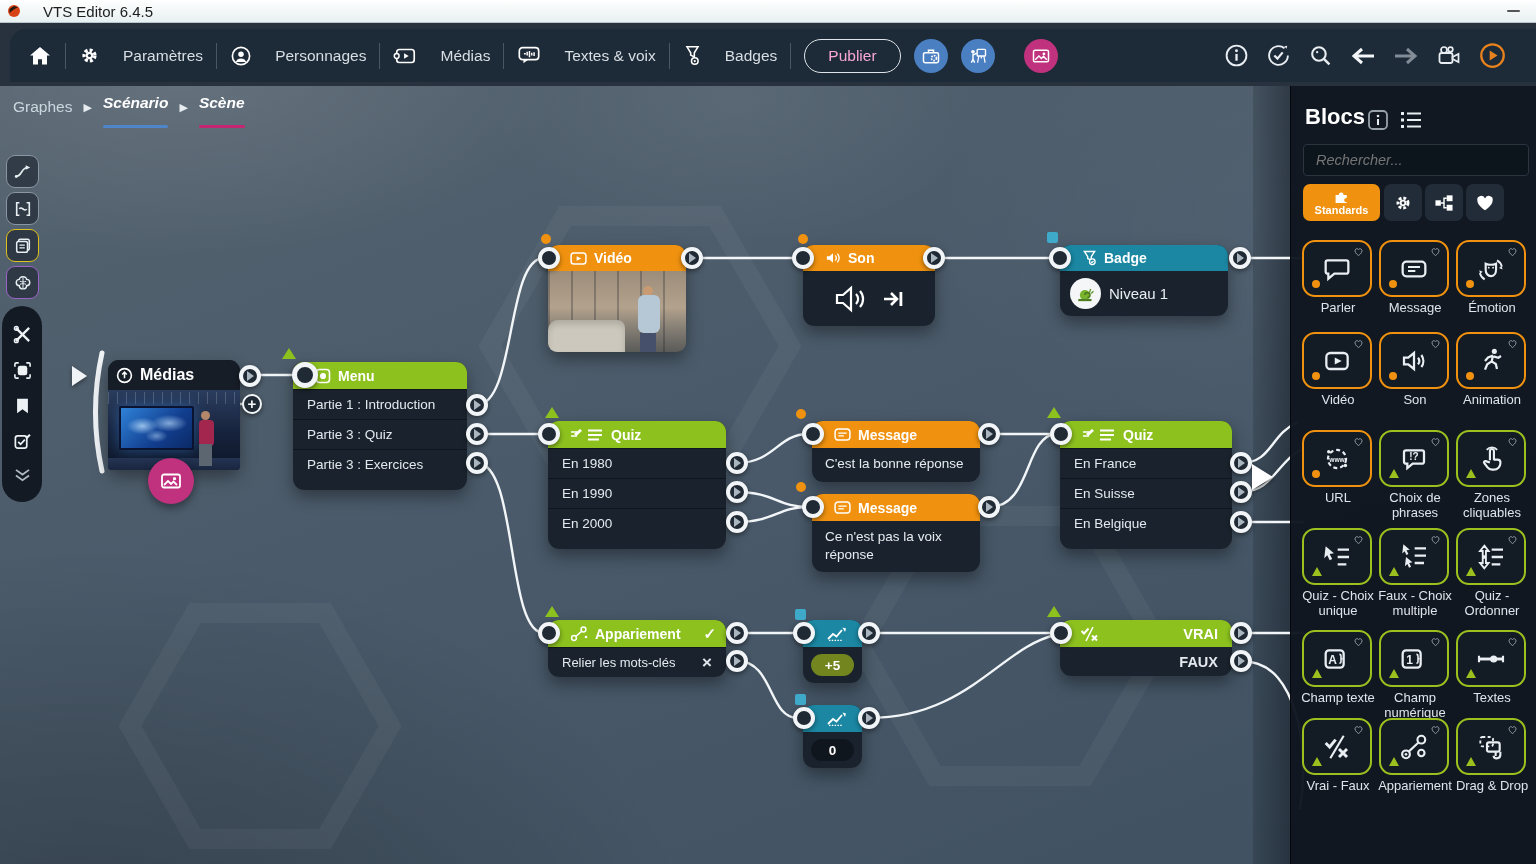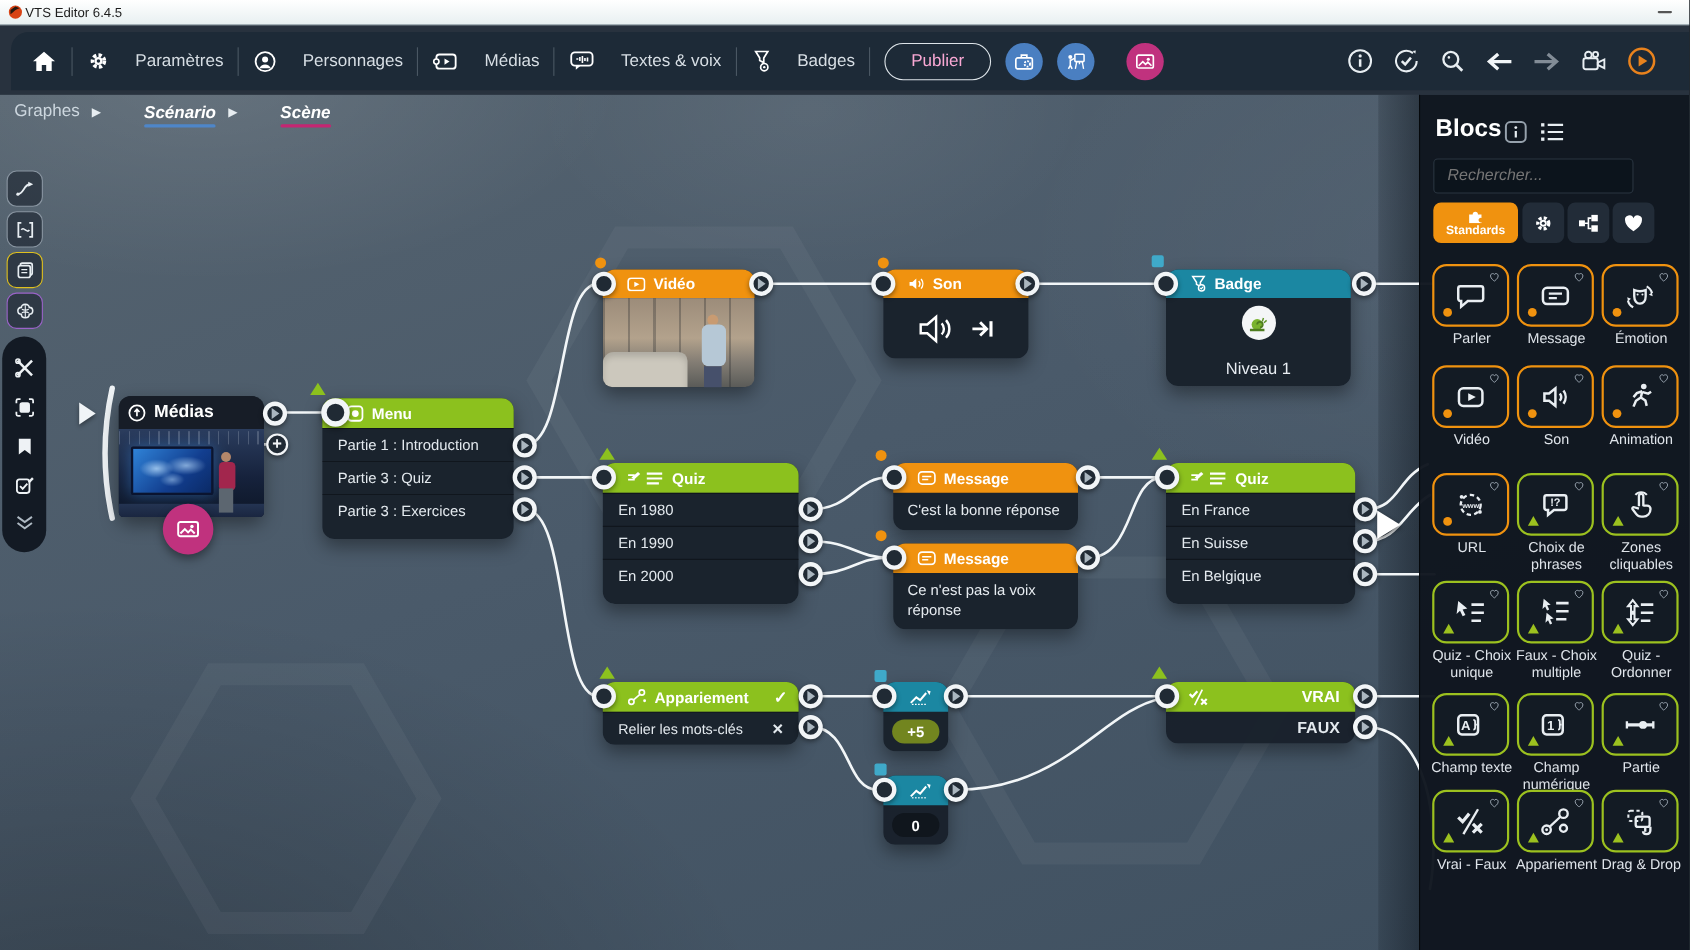--- a/index.html
+++ b/index.html
@@ -2,37 +2,37 @@
 <html><head>
 <meta charset="utf-8">
 <style>
   html,body{margin:0;padding:0;background:#222;}
   .screen{position:relative;width:1536px;height:864px;overflow:hidden;
     font-family:"Liberation Sans",sans-serif;background:#28323e;-webkit-font-smoothing:antialiased;}
   svg{display:block}
   
   .titlebar{position:absolute;top:0;left:0;right:0;height:22px;
     background:linear-gradient(180deg,#ffffff,#e8f0f1);border-bottom:1px solid #b9c6cb;
-    display:flex;align-items:center;gap:2px;padding-left:7px;font-size:12px;color:#1d1d1d;z-index:40;}
+    display:flex;align-items:center;gap:22px;padding-left:7px;font-size:15px;color:#1d1d1d;z-index:40;}
   .min-dash{position:absolute;right:16px;top:10px;width:13px;height:2px;background:#555;border-radius:1px;}
   
   .navband{position:absolute;top:22px;left:0;right:0;height:64px;background:#28323e;z-index:30;}
   .navbar{position:absolute;top:29px;left:10px;right:0;height:53px;background:#1d2a37;
     border-radius:16px 0 0 0;display:flex;align-items:center;gap:13px;padding:0 18px;color:#d7dee4;z-index:31;}
   .nav-item{display:flex;align-items:center;gap:23px;font-size:15.5px;white-space:nowrap;}
   .nav-sep{width:1px;height:26px;background:#4a5763;}
   .pill-btn{border:1.5px solid #dde4e9;border-radius:19px;padding:7px 23px;font-size:15.5px;color:#f9a8d4;}
   .circle-btn{width:34px;height:34px;border-radius:50%;display:flex;align-items:center;justify-content:center;flex:0 0 auto;}
   .blue{background:#4a7fc1}.pinkbg{background:#c0327e}
   .nav-right{margin-left:auto;display:flex;align-items:center;gap:17px;padding-right:12px;}
   
   .breadcrumb{position:absolute;left:13px;top:90px;display:flex;align-items:center;gap:11px;
     color:#cdd7df;font-size:15.5px;z-index:8;}
   .crumb-sep{font-size:11px;color:#e7edf1;}
-  .crumb-active{font-style:italic;font-weight:bold;color:#fff;position:relative;padding-bottom:4px;top:4px;margin-left:28px;}
+  .crumb-active{font-style:italic;font-weight:bold;color:#fff;position:relative;padding-bottom:16px;top:4px;}
   .crumb-active::after{content:'';position:absolute;left:0;right:0;bottom:0;height:3.5px;border-radius:2px;}
   .u-blue::after{background:#4e86c9;} .u-pink::after{background:#c42672;}
   
   .canvas{position:absolute;top:86px;left:0;width:1536px;height:778px;
     background:
      radial-gradient(620px 300px at 12% -2%, rgba(255,255,255,0.10), transparent 62%),
      radial-gradient(420px 240px at 48% 2%, rgba(255,255,255,0.06), transparent 60%),
      radial-gradient(700px 460px at 88% 18%, rgba(255,255,255,0.045), transparent 62%),
      radial-gradient(900px 620px at 5% 115%, rgba(0,0,0,0.28), transparent 70%),
      linear-gradient(160deg,#55636f 0%,#4a5a6a 45%,#3f5060 100%);}
@@ -94,21 +94,21 @@
   .bracket{position:absolute;z-index:4;}
   .vid-img{position:relative;width:100%;height:81px;border-radius:0 0 9px 9px;overflow:hidden;
     background:
      repeating-linear-gradient(90deg, rgba(35,38,42,.30) 0 2px, transparent 2px 23px),
      linear-gradient(180deg,#9c8c7a 0%,#b3a28c 45%,#837d74 72%,#5a5b58 100%);}
   .sofa{position:absolute;bottom:0;left:0;width:56%;height:40%;background:#ccc8bd;border-radius:10px 8px 0 0;
     box-shadow:inset 0 4px 6px rgba(0,0,0,.15);}
   .vhead{position:absolute;right:24%;top:18%;width:10px;height:10px;border-radius:50%;background:#c89b72;}
   .vshirt{position:absolute;right:19%;top:30%;width:22px;height:38px;border-radius:6px;background:#b6c8d6;}
   .vpants{position:absolute;right:22%;top:76%;width:16px;height:20px;background:#46506b;}
-  .badge-body{display:flex;align-items:center;gap:18px;padding:7px 10px;flex-direction:column;}
+  .badge-body{display:flex;align-items:center;gap:8px;padding:7px 10px;}
   .snail-circ{width:31px;height:31px;border-radius:50%;background:#f4f6f7;display:flex;align-items:center;justify-content:center;}
   .son-body{display:flex;align-items:center;justify-content:center;gap:14px;height:55px;}
   .pillval{margin:7px auto;width:43px;height:22px;border-radius:12px;display:flex;align-items:center;justify-content:center;
     font-weight:bold;font-size:13.5px;color:#fff;}
   .pillval.olive{background:#72851f}.pillval.black{background:#10161d}
   .vf-head{justify-content:flex-end;padding-right:14px;gap:0;}
   .vf-head .lab{margin-left:auto;font-size:14.5px;}
   .vf-row{justify-content:flex-end;font-weight:bold;font-size:14.5px;padding-right:14px;border-top:none;}
   .hicon{flex:0 0 auto;display:flex;align-items:center;}
   
@@ -116,21 +116,21 @@
     display:flex;align-items:center;justify-content:center;z-index:8;border:1.5px solid #8a96a2;}
   .tool-btn.yellow{border-color:#dfc01e}.tool-btn.purple{border-color:#9b63c9}
   .tool-pill{position:absolute;left:2px;top:306px;width:40px;height:196px;border-radius:21px;
     background:rgba(14,21,30,.92);z-index:8;display:flex;flex-direction:column;align-items:center;
     justify-content:space-around;padding:10px 0;box-sizing:border-box;}
   
   .panel{position:absolute;left:1290px;top:86px;width:246px;height:778px;z-index:10;
     background:rgba(15,22,31,0.97);border-left:1px solid rgba(0,0,0,.65);color:#e8edf2;}
   .panel-title{position:absolute;left:14px;top:18px;font-size:22px;font-weight:bold;color:#fff;}
   .ph-icon{position:absolute;top:23px;}
-  .search{position:absolute;left:12px;top:58px;width:182px;height:32px;box-sizing:border-box;
+  .search{position:absolute;left:12px;top:58px;width:226px;height:32px;box-sizing:border-box;
     background:#0c141c;border:1px solid #2a3540;border-radius:4px;color:#9aa6b1;
     font-style:italic;font-size:14.5px;padding:0 12px;font-family:"Liberation Sans",sans-serif;}
   .tab{position:absolute;top:98px;height:37px;border-radius:7px;display:flex;flex-direction:column;
     align-items:center;justify-content:center;gap:1px;box-sizing:border-box;}
   .tab.std{left:12px;width:77px;background:#f0920f;color:#fff;font-size:11px;font-weight:bold;}
   .tab.ico{background:#222c38;width:38px;}
   .cell{position:absolute;width:72px;z-index:11;}
   .tile{position:relative;width:70px;height:57px;border-radius:13px;background:rgba(20,28,37,.9);
     border:2px solid;box-sizing:border-box;display:flex;align-items:center;justify-content:center;}
   .b-orange{border-color:#f0920f}.b-green{border-color:#9cc11f}
@@ -885,21 +885,21 @@
       <svg class="theart" width="13" height="12" viewBox="0 0 24 24">
           <path d="M12 19s-7-4.4-7-9.2C5 7 6.8 5.4 9 5.4c1.3 0 2.4.6 3 1.6.6-1 1.7-1.6 3-1.6 2.2 0 4 1.6 4 4.4C19 14.6 12 19 12 19Z" fill="none" stroke="#97a2ad" stroke-width="1.8"></path>
         </svg>
       <svg width="34" height="32" viewBox="0 0 24 24">
         <path d="M3 12h18" stroke="#e9eef2" stroke-width="2.2"></path>
         <path d="M3 9.5v5M21 9.5v5" stroke="#e9eef2" stroke-width="1.6"></path>
         <circle cx="14" cy="12" r="2.7" fill="#e9eef2"></circle>
         </svg>
       <span class="tind tri"></span>
       </div>
-    <div class="tlabel">Partie</div>
+    <div class="tlabel">Textes</div>
   </div>
 
   <div class="cell" style="left:1302px;top:718px">
     <div class="tile b-green">
       <svg class="theart" width="13" height="12" viewBox="0 0 24 24">
           <path d="M12 19s-7-4.4-7-9.2C5 7 6.8 5.4 9 5.4c1.3 0 2.4.6 3 1.6.6-1 1.7-1.6 3-1.6 2.2 0 4 1.6 4 4.4C19 14.6 12 19 12 19Z" fill="none" stroke="#97a2ad" stroke-width="1.8"></path>
         </svg>
       <svg width="34" height="32" viewBox="0 0 24 24">
         <path d="M3.5 9l3 3L11 6.5" fill="none" stroke="#e9eef2" stroke-width="2.2"></path>
         <path d="M17 3.5L7 20.5" stroke="#e9eef2" stroke-width="1.6"></path>

